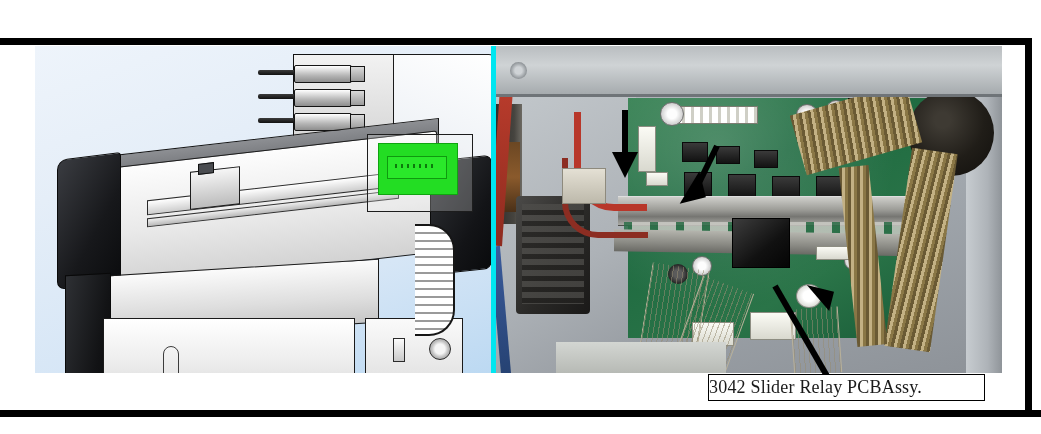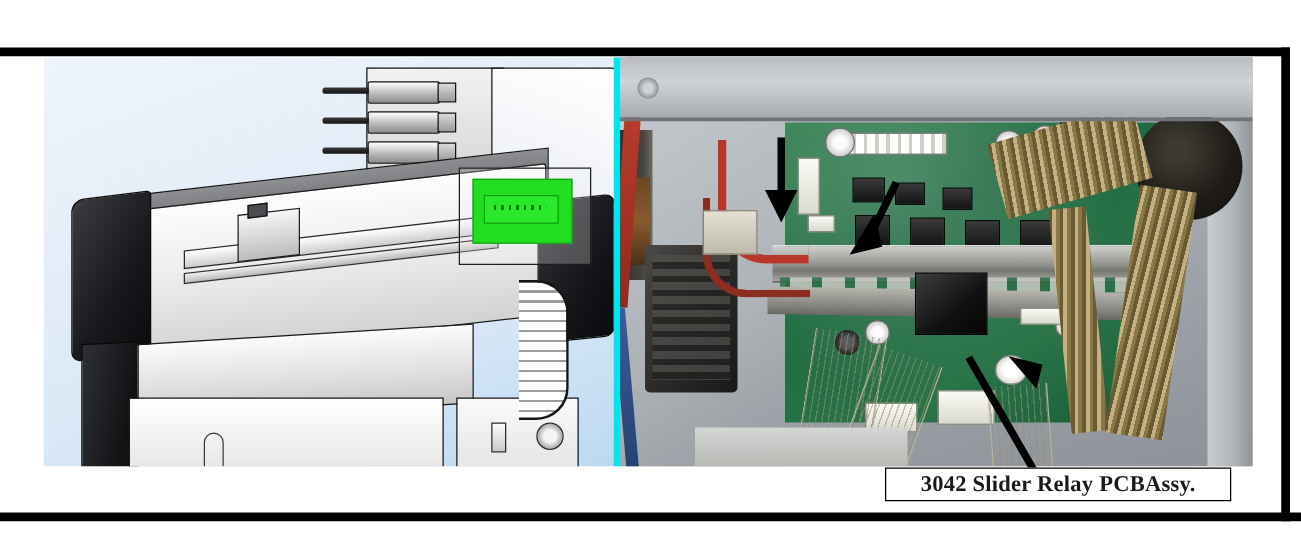--- a/index.html
+++ b/index.html
@@ -432,22 +432,21 @@
 
   
   .caption-box {
     position: absolute;
     left: 708px; top: 374px;
     width: 275px; height: 25px;
     background: #ffffff;
     border: 1.6px solid #000000;
     display: flex;
     align-items: center;
-    justify-content: center;
-    font-weight: bold;
+    justify-content: flex-start;
   }
   .caption-text {
     font-family: "Liberation Serif", serif;
     font-size: 18px;
     color: #1a1a1a;
     letter-spacing: .2px;
     white-space: nowrap;
   }
 </style>
 </head>

